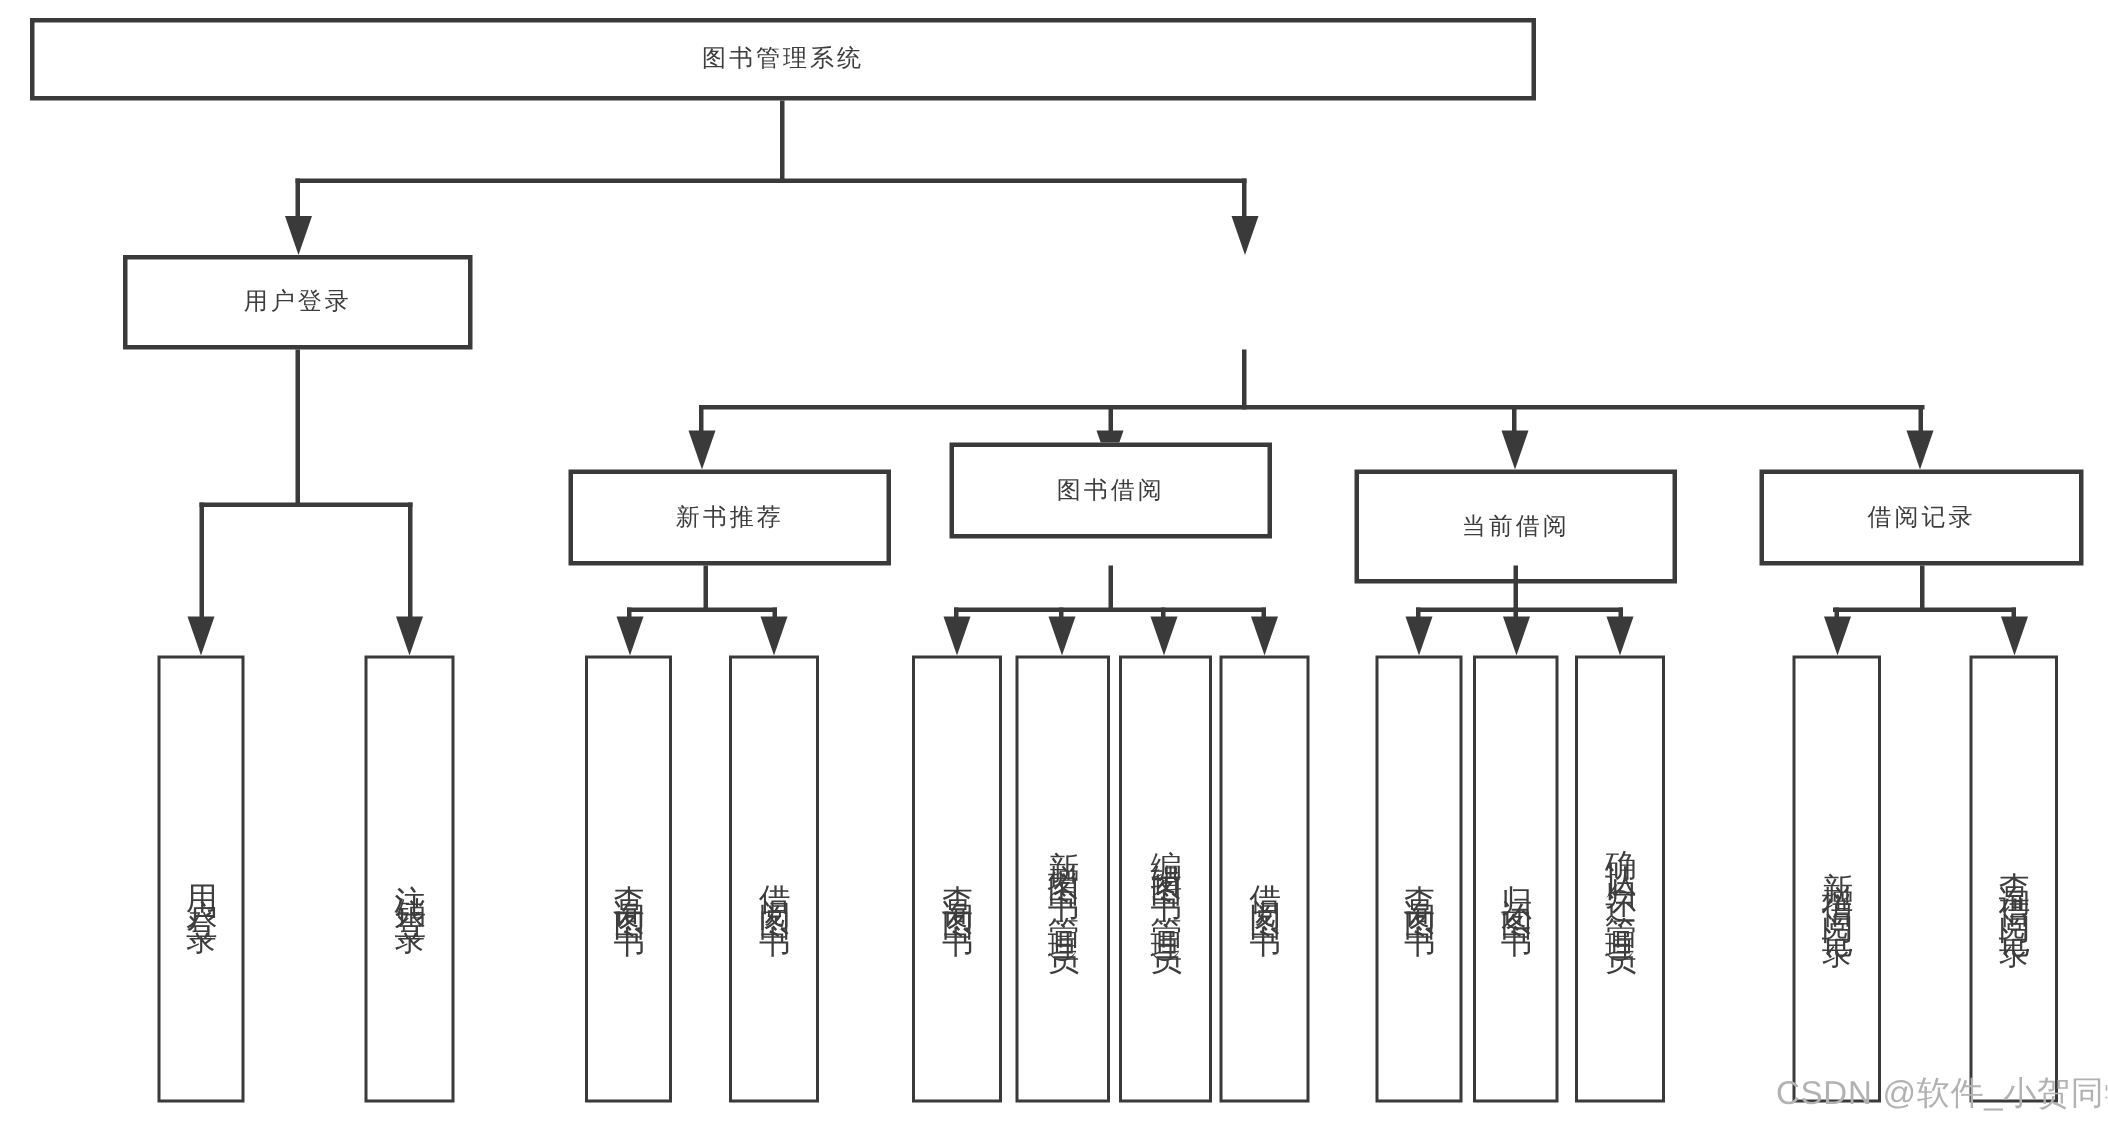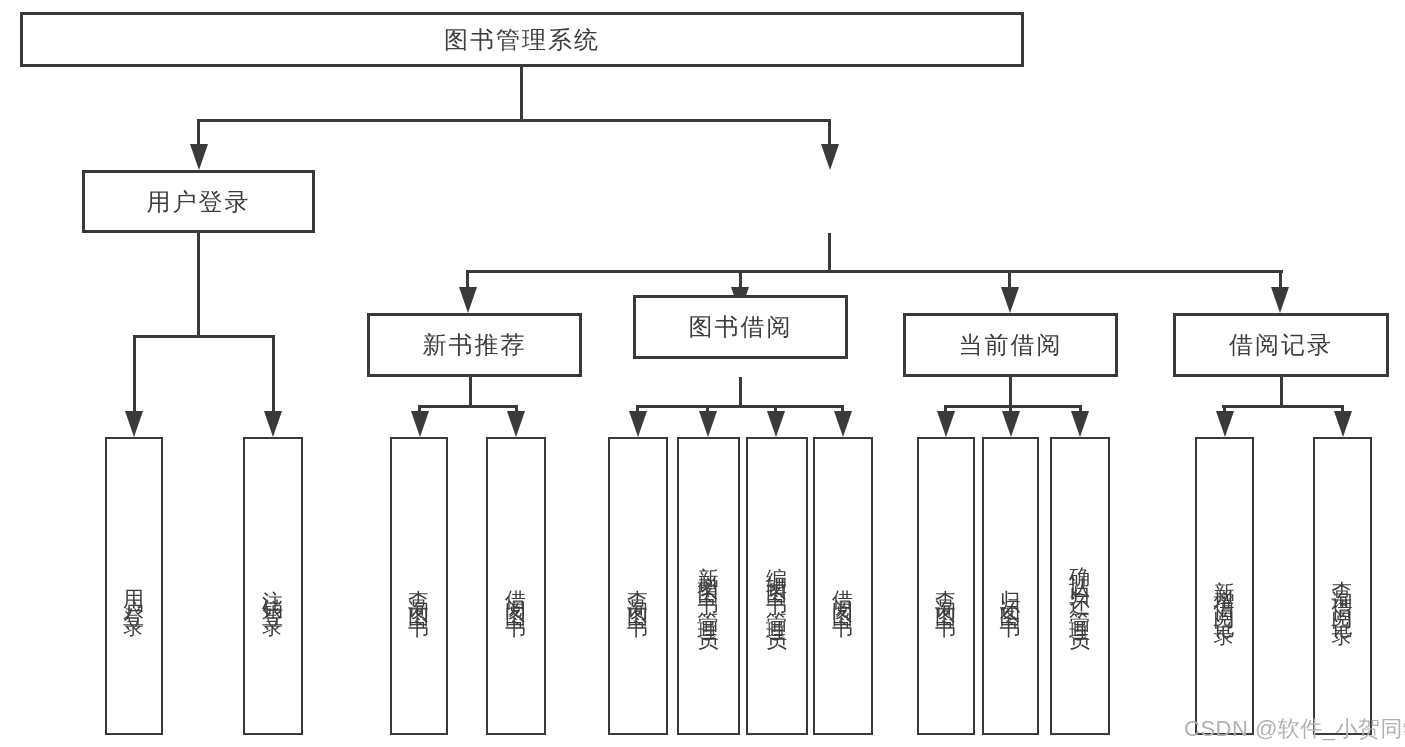--- a/index.html
+++ b/index.html
@@ -20,21 +20,21 @@
   }
   .box {
     position: absolute;
     background: var(--bg);
     border: 3px solid var(--line);
     color: var(--text);
     display: flex;
     align-items: center;
     justify-content: center;
   }
-  .h { font-size: 24px; letter-spacing: 2px; }
+  .h { font-size: 16px; letter-spacing: 2px; }
   .v {
     writing-mode: vertical-rl;
     text-orientation: mixed;
     font-size: 21px;
     letter-spacing: 9px;
     line-height: 1;
     border-width: 2.5px;
   }
   .v span { display: block; margin-bottom: -9px; }
   .line { position: absolute; background: var(--line); }
@@ -87,27 +87,27 @@
   <div class="line" style="left:466px; top:270px; width:817px; height:3px;"></div>
   <div class="line" style="left:466px; top:270px; width:3px; height:22px;"></div>
   <div class="arrowhead" style="left:459px; top:287px;"></div>
   <div class="line" style="left:739px; top:270px; width:3px; height:22px;"></div>
   <div class="arrowhead" style="left:731px; top:287px;"></div>
   <div class="line" style="left:1008px; top:270px; width:3px; height:22px;"></div>
   <div class="arrowhead" style="left:1001px; top:287px;"></div>
   <div class="line" style="left:1279px; top:270px; width:3px; height:22px;"></div>
   <div class="arrowhead" style="left:1271px; top:287px;"></div>
 
-  <div class="box h" style="left:367px; top:313px; width:215px; height:64px;">
+  <div class="box h" style="left:379px; top:313px; width:215px; height:64px;">
     <span>新书推荐</span>
   </div>
   <div class="box h" style="left:633px; top:295px; width:215px; height:64px;">
     <span>图书借阅</span>
   </div>
-  <div class="box h" style="left:903px; top:313px; width:215px; height:64px;">
+  <div class="box h" style="left:903px; top:313px; width:215px; height:76px;">
     <span>当前借阅</span>
   </div>
   <div class="box h" style="left:1173px; top:313px; width:216px; height:64px;">
     <span>借阅记录</span>
   </div>
 
   <div class="line" style="left:469px; top:377px; width:3px; height:31px;"></div>
   <div class="line" style="left:418px; top:405px; width:100px; height:3px;"></div>
   <div class="line" style="left:418px; top:405px; width:3px; height:10px;"></div>
   <div class="arrowhead" style="left:411px; top:411px;"></div>

